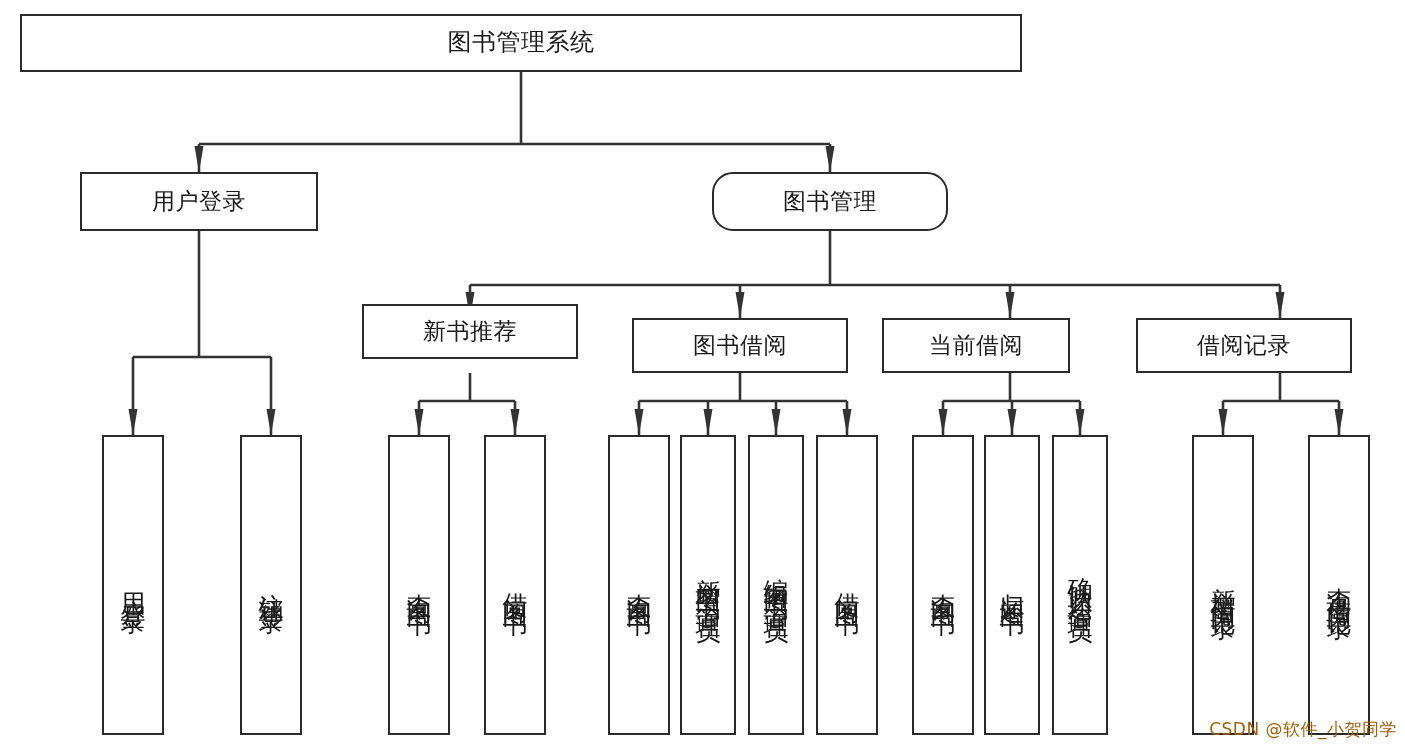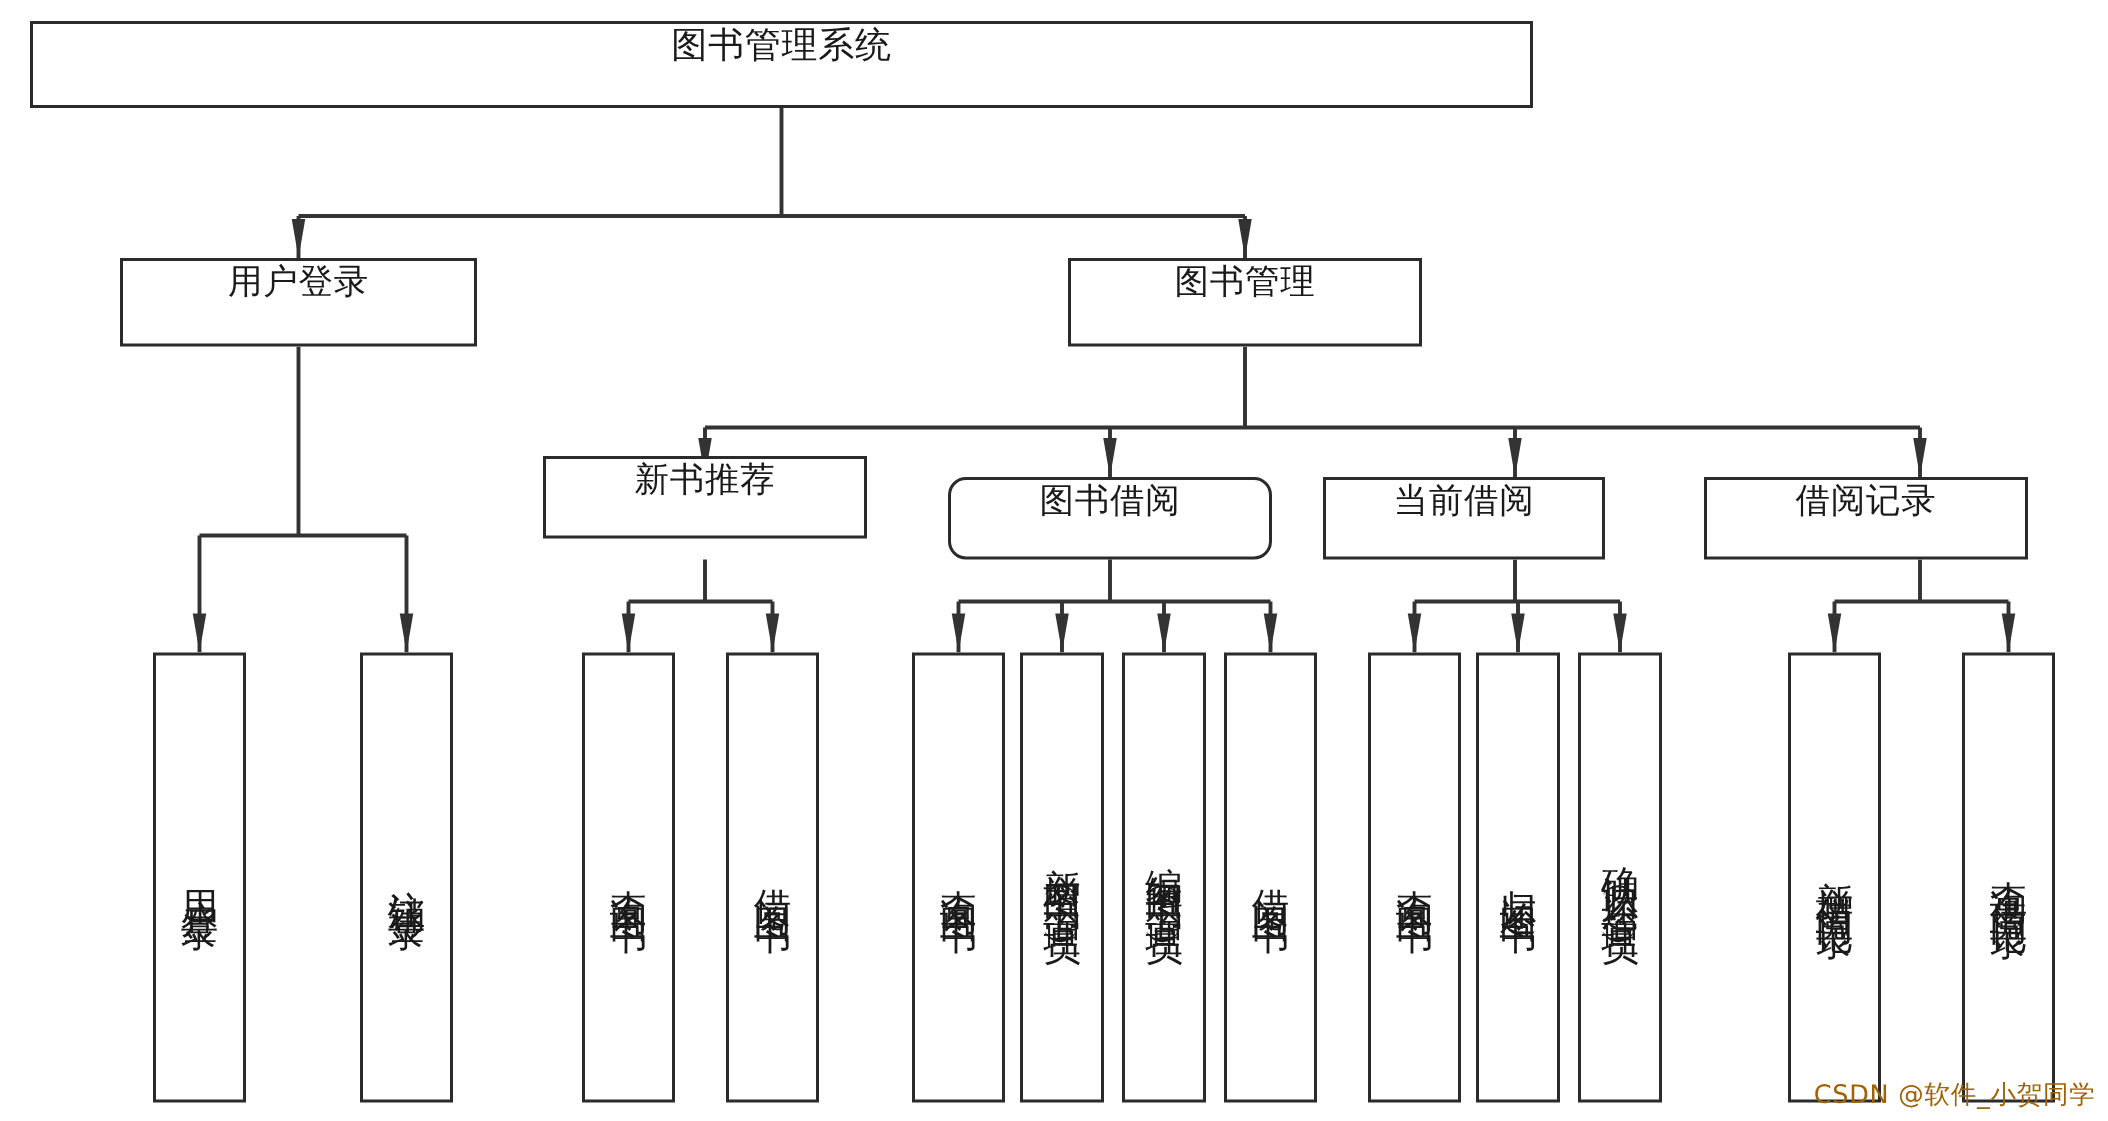--- a/index.html
+++ b/index.html
@@ -25,20 +25,21 @@
     width: 1405px;
     height: 747px;
     pointer-events: none;
   }
   .node {
     position: absolute;
     box-sizing: border-box;
     background: #ffffff;
     border: 2.5px solid #2b2b2b;
     display: flex;
+    align-items: center;
     justify-content: center;
     color: #1a1a1a;
     z-index: 2;
   }
   .node-label {
     display: block;
     text-align: center;
     line-height: 1.22;
     white-space: pre;
   }
@@ -136,28 +137,28 @@
       <polygon points="1334.5,409 1343.5,409 1339,435" fill="#333333"></polygon>
     </svg>
 
   <div class="node h root" style="left: 20px; top: 14px; width: 1002px; height: 58px;">
     <span class="node-label">图书管理系统</span>
   </div>
 
   <div class="node h" style="left: 80px; top: 172px; width: 238px; height: 59px;">
     <span class="node-label">用户登录</span>
   </div>
-  <div class="node h" style="left: 712px; top: 172px; width: 236px; height: 59px;">
+  <div class="node h" style="left: 712px; top: 172px; width: 236px; height: 59px; border-radius: 21px;">
     <span class="node-label">图书管理</span>
   </div>
 
   <div class="node h" style="left: 362px; top: 304px; width: 216px; height: 55px;">
     <span class="node-label">新书推荐</span>
   </div>
-  <div class="node h" style="left: 632px; top: 318px; width: 216px; height: 55px; border-radius: 12px;">
+  <div class="node h" style="left: 632px; top: 318px; width: 216px; height: 55px;">
     <span class="node-label">图书借阅</span>
   </div>
   <div class="node h" style="left: 882px; top: 318px; width: 188px; height: 55px;">
     <span class="node-label">当前借阅</span>
   </div>
   <div class="node h" style="left: 1136px; top: 318px; width: 216px; height: 55px;">
     <span class="node-label">借阅记录</span>
   </div>
 
   <div class="node v" style="left: 102px; top: 435px; width: 62px; height: 300px;">

